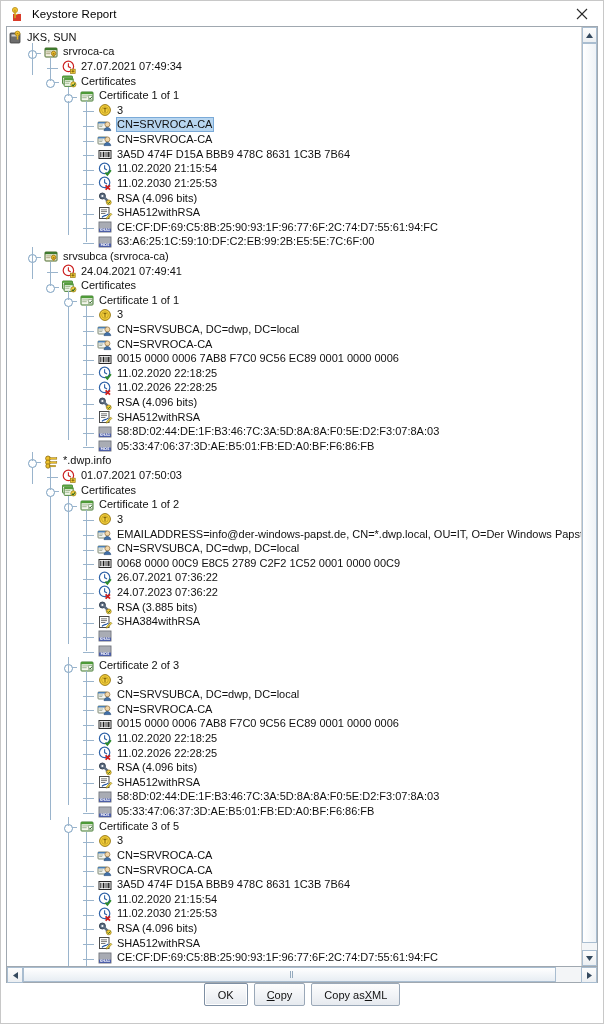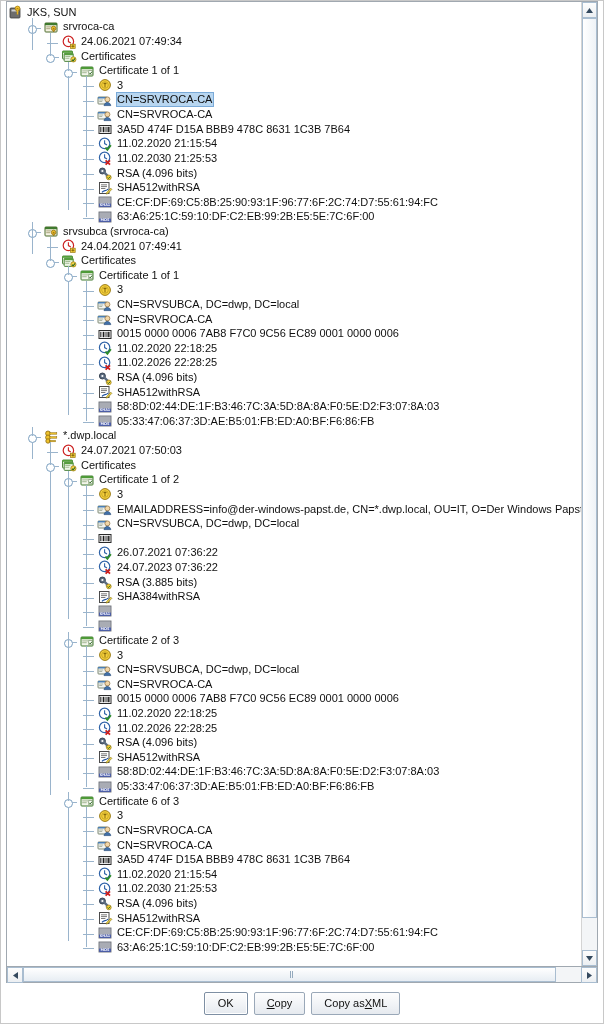--- a/index.html
+++ b/index.html
@@ -193,21 +193,21 @@
     left: 50%; top: 3px;
     width: 1px; height: 7px;
     background: #93a9bd;
     box-shadow: 2px 0 0 #93a9bd;
   }
 
   
   #buttonbar {
     height: 40px; min-height: 40px;
     display: flex;
-    align-items: center;
+    align-items: flex-start;
     justify-content: center;
     gap: 6px;
     background: #ffffff;
   }
   .btn {
     min-width: 44px;
     height: 23px;
     padding: 0 12px;
     font-size: 11px;
     font-family: "Liberation Sans", sans-serif;
@@ -225,20 +225,38 @@
     border: 1px solid #7e8fa3;
     box-shadow: inset 0 0 0 1px #ffffff;
   }
   .btn .mn { text-decoration: underline; }
 </style>
 </head>
 <body>
 
 <div id="window">
 
+  <div id="titlebar">
+    <span class="app-icon">
+      <svg width="16" height="16" viewBox="0 0 16 16">
+        <rect x="4" y="6" width="8" height="9" fill="#d93b29"></rect>
+        <rect x="4" y="6" width="8" height="2" fill="#f2f2f2"></rect>
+        <circle cx="6" cy="4" r="2.6" fill="#f2c12e" stroke="#b8901a" stroke-width="0.8"></circle>
+        <rect x="5.4" y="4" width="1.3" height="8" fill="#f2c12e" stroke="#b8901a" stroke-width="0.5"></rect>
+        <rect x="6.6" y="8" width="1.8" height="1" fill="#f2c12e"></rect>
+      </svg>
+    </span>
+    <span class="title-text">Keystore Report</span>
+    <div id="close-btn">
+      <svg width="12" height="12" viewBox="0 0 12 12">
+        <line x1="1" y1="1" x2="11" y2="11" stroke="#2b2b2b" stroke-width="1.1"></line>
+        <line x1="11" y1="1" x2="1" y2="11" stroke="#2b2b2b" stroke-width="1.1"></line>
+      </svg>
+    </div>
+  </div>
 
   <div id="tree-panel">
     <div id="tree-viewport">
       <div id="tree">
           <div class="row">
             <span class="ico">
               <svg width="16" height="16" viewBox="0 0 16 16">
                 <rect x="3" y="4" width="10" height="10" rx="1" fill="#6d6d6d" stroke="#3c3c3c" stroke-width="0.8"></rect>
         <rect x="4.5" y="5.5" width="7" height="2" fill="#cfcfcf"></rect>
         <circle cx="10.5" cy="4.5" r="2.4" fill="#f2c12e" stroke="#a8820f" stroke-width="0.8"></circle>
@@ -273,21 +291,21 @@
               <span class="vseg" style="left: 7px; top: 8px; height: 9px;"></span>
             </span>
             <span class="ico">
               <svg width="16" height="16" viewBox="0 0 16 16">
                 <circle cx="7.4" cy="7.4" r="5.2" fill="#ffffff" stroke="#cc2222" stroke-width="1.2"></circle>
         <path d="M7.4 4.2 v3.4 l2.4 1.4" fill="none" stroke="#cc2222" stroke-width="1.1"></path>
         <rect x="9.6" y="10.2" width="4.6" height="4.2" fill="#f5cf3c" stroke="#9a7a12" stroke-width="0.7"></rect>
         <path d="M10.4 12.3 h3 M11.9 11 v2.6" stroke="#7a5f08" stroke-width="0.9"></path>
               </svg>
             </span>
-            <span class="label">24.06.2021 07:49:34</span>
+            <span class="label">27.07.2021 07:49:34</span>
           </div>
           <div class="row">
             <span class="spacer" style="width: 18px; flex: 0 0 18px;"></span>
             <span class="spacer" style="width: 18px; flex: 0 0 18px;"></span>
             <span class="handle expander" style="width: 18px; flex: 0 0 18px;">
               <span class="vseg" style="left: 7px; top: -1px; height: 9px;"></span>
             </span>
             <span class="ico">
               <svg width="16" height="16" viewBox="0 0 16 16">
                 <rect x="1.5" y="3" width="10" height="8" rx="0.7" fill="#e9f2df" stroke="#3f7a2e" stroke-width="0.9"></rect>
@@ -825,38 +843,38 @@
             <span class="ico">
               <svg width="16" height="16" viewBox="0 0 16 16">
                 <circle cx="5" cy="5.4" r="2.4" fill="#efc22c" stroke="#8a6a10" stroke-width="0.8"></circle>
         <rect x="6.8" y="4.7" width="7" height="1.5" fill="#efc22c" stroke="#8a6a10" stroke-width="0.5"></rect>
         <circle cx="5" cy="9.4" r="2.4" fill="#efc22c" stroke="#8a6a10" stroke-width="0.8"></circle>
         <rect x="6.8" y="8.7" width="7" height="1.5" fill="#efc22c" stroke="#8a6a10" stroke-width="0.5"></rect>
         <circle cx="5" cy="13" r="2.2" fill="#efc22c" stroke="#8a6a10" stroke-width="0.8"></circle>
         <rect x="6.6" y="12.4" width="6" height="1.4" fill="#efc22c" stroke="#8a6a10" stroke-width="0.5"></rect>
               </svg>
             </span>
-            <span class="label">*.dwp.local</span>
+            <span class="label">*.dwp.info</span>
           </div>
           <div class="row">
             <span class="spacer" style="width: 18px; flex: 0 0 18px;"></span>
             <span class="spacer vline" style="width: 18px; flex: 0 0 18px;"></span>
             <span class="handle leaf" style="width: 18px; flex: 0 0 18px;">
               <span class="vseg" style="left: 7px; top: -1px; height: 9px;"></span>
               <span class="vseg" style="left: 7px; top: 8px; height: 9px;"></span>
             </span>
             <span class="ico">
               <svg width="16" height="16" viewBox="0 0 16 16">
                 <circle cx="7.4" cy="7.4" r="5.2" fill="#ffffff" stroke="#cc2222" stroke-width="1.2"></circle>
         <path d="M7.4 4.2 v3.4 l2.4 1.4" fill="none" stroke="#cc2222" stroke-width="1.1"></path>
         <rect x="9.6" y="10.2" width="4.6" height="4.2" fill="#f5cf3c" stroke="#9a7a12" stroke-width="0.7"></rect>
         <path d="M10.4 12.3 h3 M11.9 11 v2.6" stroke="#7a5f08" stroke-width="0.9"></path>
               </svg>
             </span>
-            <span class="label">24.07.2021 07:50:03</span>
+            <span class="label">01.07.2021 07:50:03</span>
           </div>
           <div class="row">
             <span class="spacer" style="width: 18px; flex: 0 0 18px;"></span>
             <span class="spacer" style="width: 18px; flex: 0 0 18px;"></span>
             <span class="handle expander" style="width: 18px; flex: 0 0 18px;">
               <span class="vseg" style="left: 7px; top: -1px; height: 9px;"></span>
             </span>
             <span class="ico">
               <svg width="16" height="16" viewBox="0 0 16 16">
                 <rect x="1.5" y="3" width="10" height="8" rx="0.7" fill="#e9f2df" stroke="#3f7a2e" stroke-width="0.9"></rect>
@@ -968,20 +986,21 @@
           <rect x="4.8" y="5.8" width="0.5" height="5.4"></rect>
           <rect x="6" y="5.8" width="1" height="5.4"></rect>
           <rect x="7.6" y="5.8" width="0.5" height="5.4"></rect>
           <rect x="8.6" y="5.8" width="0.9" height="5.4"></rect>
           <rect x="10" y="5.8" width="0.5" height="5.4"></rect>
           <rect x="11.1" y="5.8" width="1" height="5.4"></rect>
           <rect x="12.5" y="5.8" width="0.5" height="5.4"></rect>
         </g>
               </svg>
             </span>
+            <span class="label">0068 0000 00C9 E8C5 2789 C2F2 1C52 0001 0000 00C9</span>
           </div>
           <div class="row">
             <span class="spacer" style="width: 18px; flex: 0 0 18px;"></span>
             <span class="spacer" style="width: 18px; flex: 0 0 18px;"></span>
             <span class="spacer vline" style="width: 18px; flex: 0 0 18px;"></span>
             <span class="spacer vline" style="width: 18px; flex: 0 0 18px;"></span>
             <span class="handle leaf" style="width: 18px; flex: 0 0 18px;">
               <span class="vseg" style="left: 7px; top: -1px; height: 9px;"></span>
               <span class="vseg" style="left: 7px; top: 8px; height: 9px;"></span>
             </span>
@@ -1340,21 +1359,21 @@
             <span class="ico">
               <svg width="16" height="16" viewBox="0 0 16 16">
                 <rect x="2" y="4" width="12" height="9" rx="0.8" fill="#f4f6ec" stroke="#3f7a2e" stroke-width="1"></rect>
         <rect x="2" y="4" width="12" height="2.2" fill="#4e9a38"></rect>
         <rect x="3.2" y="7.4" width="6" height="1" fill="#a2b795"></rect>
         <rect x="3.2" y="9.2" width="4.5" height="1" fill="#a2b795"></rect>
         <rect x="9.8" y="7.6" width="3.4" height="4.2" fill="#ffffff" stroke="#6b8a5c" stroke-width="0.6"></rect>
         <path d="M10.2 9.8 l1 1.1 l1.8-2.2" fill="none" stroke="#2f6b22" stroke-width="1"></path>
               </svg>
             </span>
-            <span class="label">Certificate 6 of 3</span>
+            <span class="label">Certificate 3 of 5</span>
           </div>
           <div class="row">
             <span class="spacer" style="width: 18px; flex: 0 0 18px;"></span>
             <span class="spacer" style="width: 18px; flex: 0 0 18px;"></span>
             <span class="spacer" style="width: 18px; flex: 0 0 18px;"></span>
             <span class="spacer vline" style="width: 18px; flex: 0 0 18px;"></span>
             <span class="handle leaf" style="width: 18px; flex: 0 0 18px;">
               <span class="vseg" style="left: 7px; top: -1px; height: 9px;"></span>
               <span class="vseg" style="left: 7px; top: 8px; height: 9px;"></span>
             </span>

